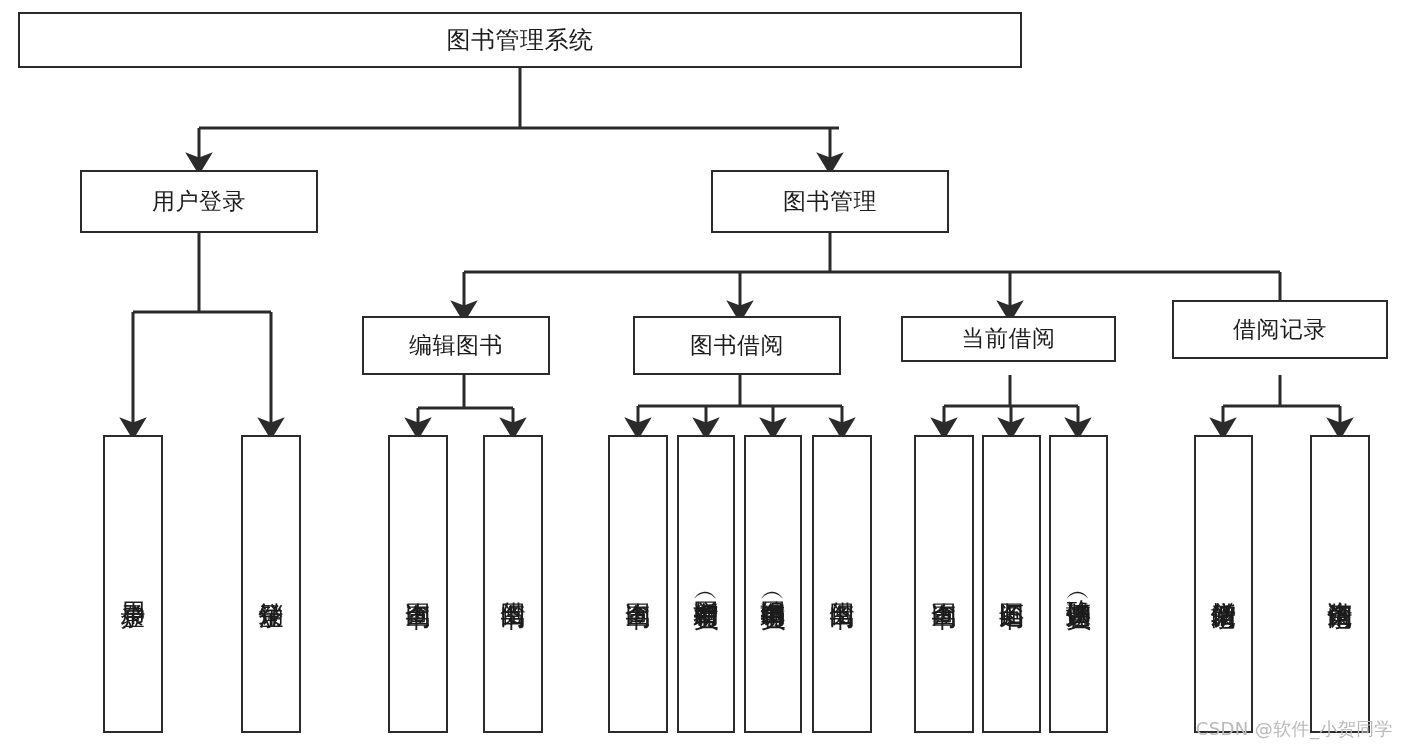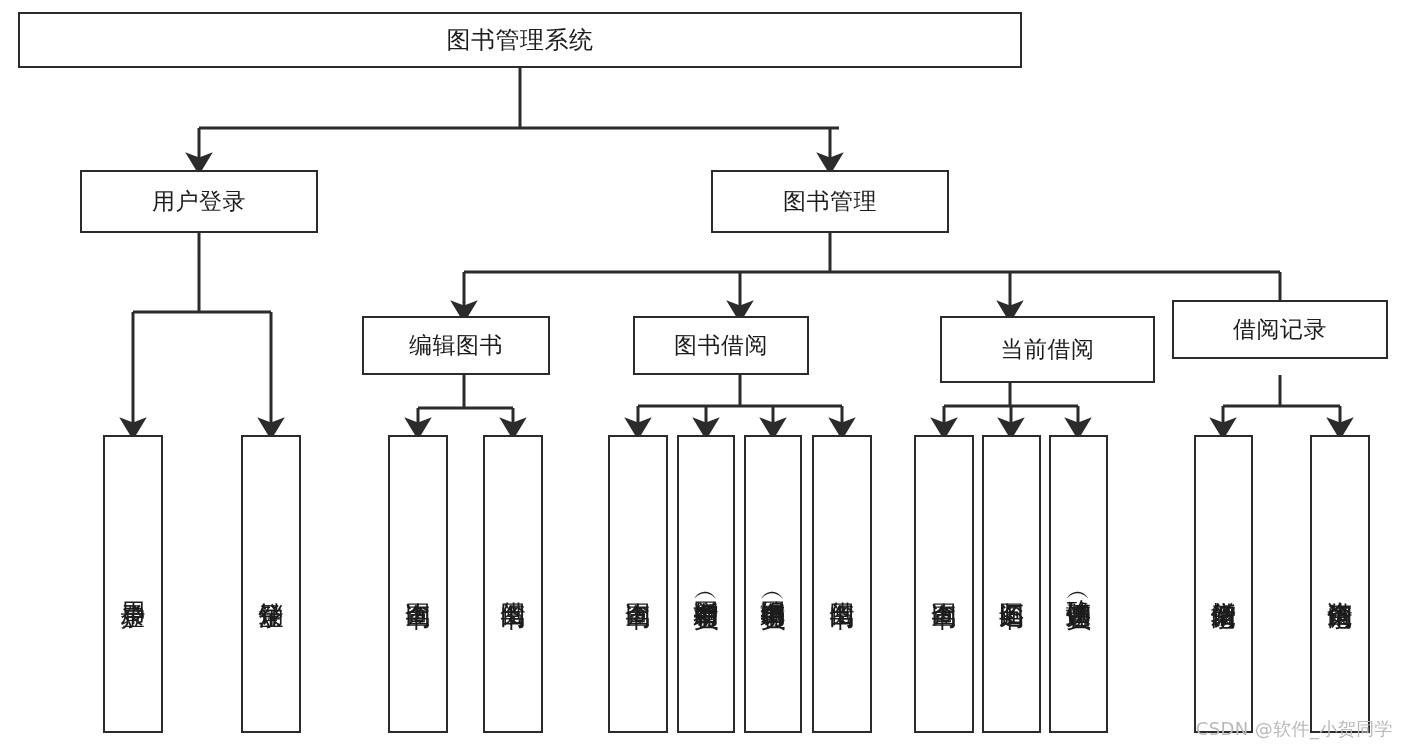--- a/index.html
+++ b/index.html
@@ -131,24 +131,24 @@
   <div class="node" style="left:80px; top:170px; width:238px; height:63px;">
     <span class="lbl">用户登录</span>
   </div>
   <div class="node" style="left:711px; top:170px; width:238px; height:63px;">
     <span class="lbl">图书管理</span>
   </div>
 
   <div class="node" style="left:362px; top:316px; width:188px; height:59px;">
     <span class="lbl">编辑图书</span>
   </div>
-  <div class="node" style="left:633px; top:316px; width:176px; height:59px;">
+  <div class="node" style="left:633px; top:316px; width:208px; height:59px;">
     <span class="lbl">图书借阅</span>
   </div>
-  <div class="node" style="left:940px; top:316px; width:215px; height:67px;font-family:Liberation Serif, serif;">
+  <div class="node" style="left:901px; top:316px; width:215px; height:46px;font-family:Liberation Serif, serif;">
     <span class="lbl">当前借阅</span>
   </div>
   <div class="node" style="left:1172px; top:300px; width:216px; height:59px;">
     <span class="lbl">借阅记录</span>
   </div>
 
   <div class="node vertical" style="left:103px; top:435px; width:60px; height:298px;">
     <span class="lbl">用户登录</span>
   </div>
   <div class="node vertical" style="left:241px; top:435px; width:60px; height:298px;">

